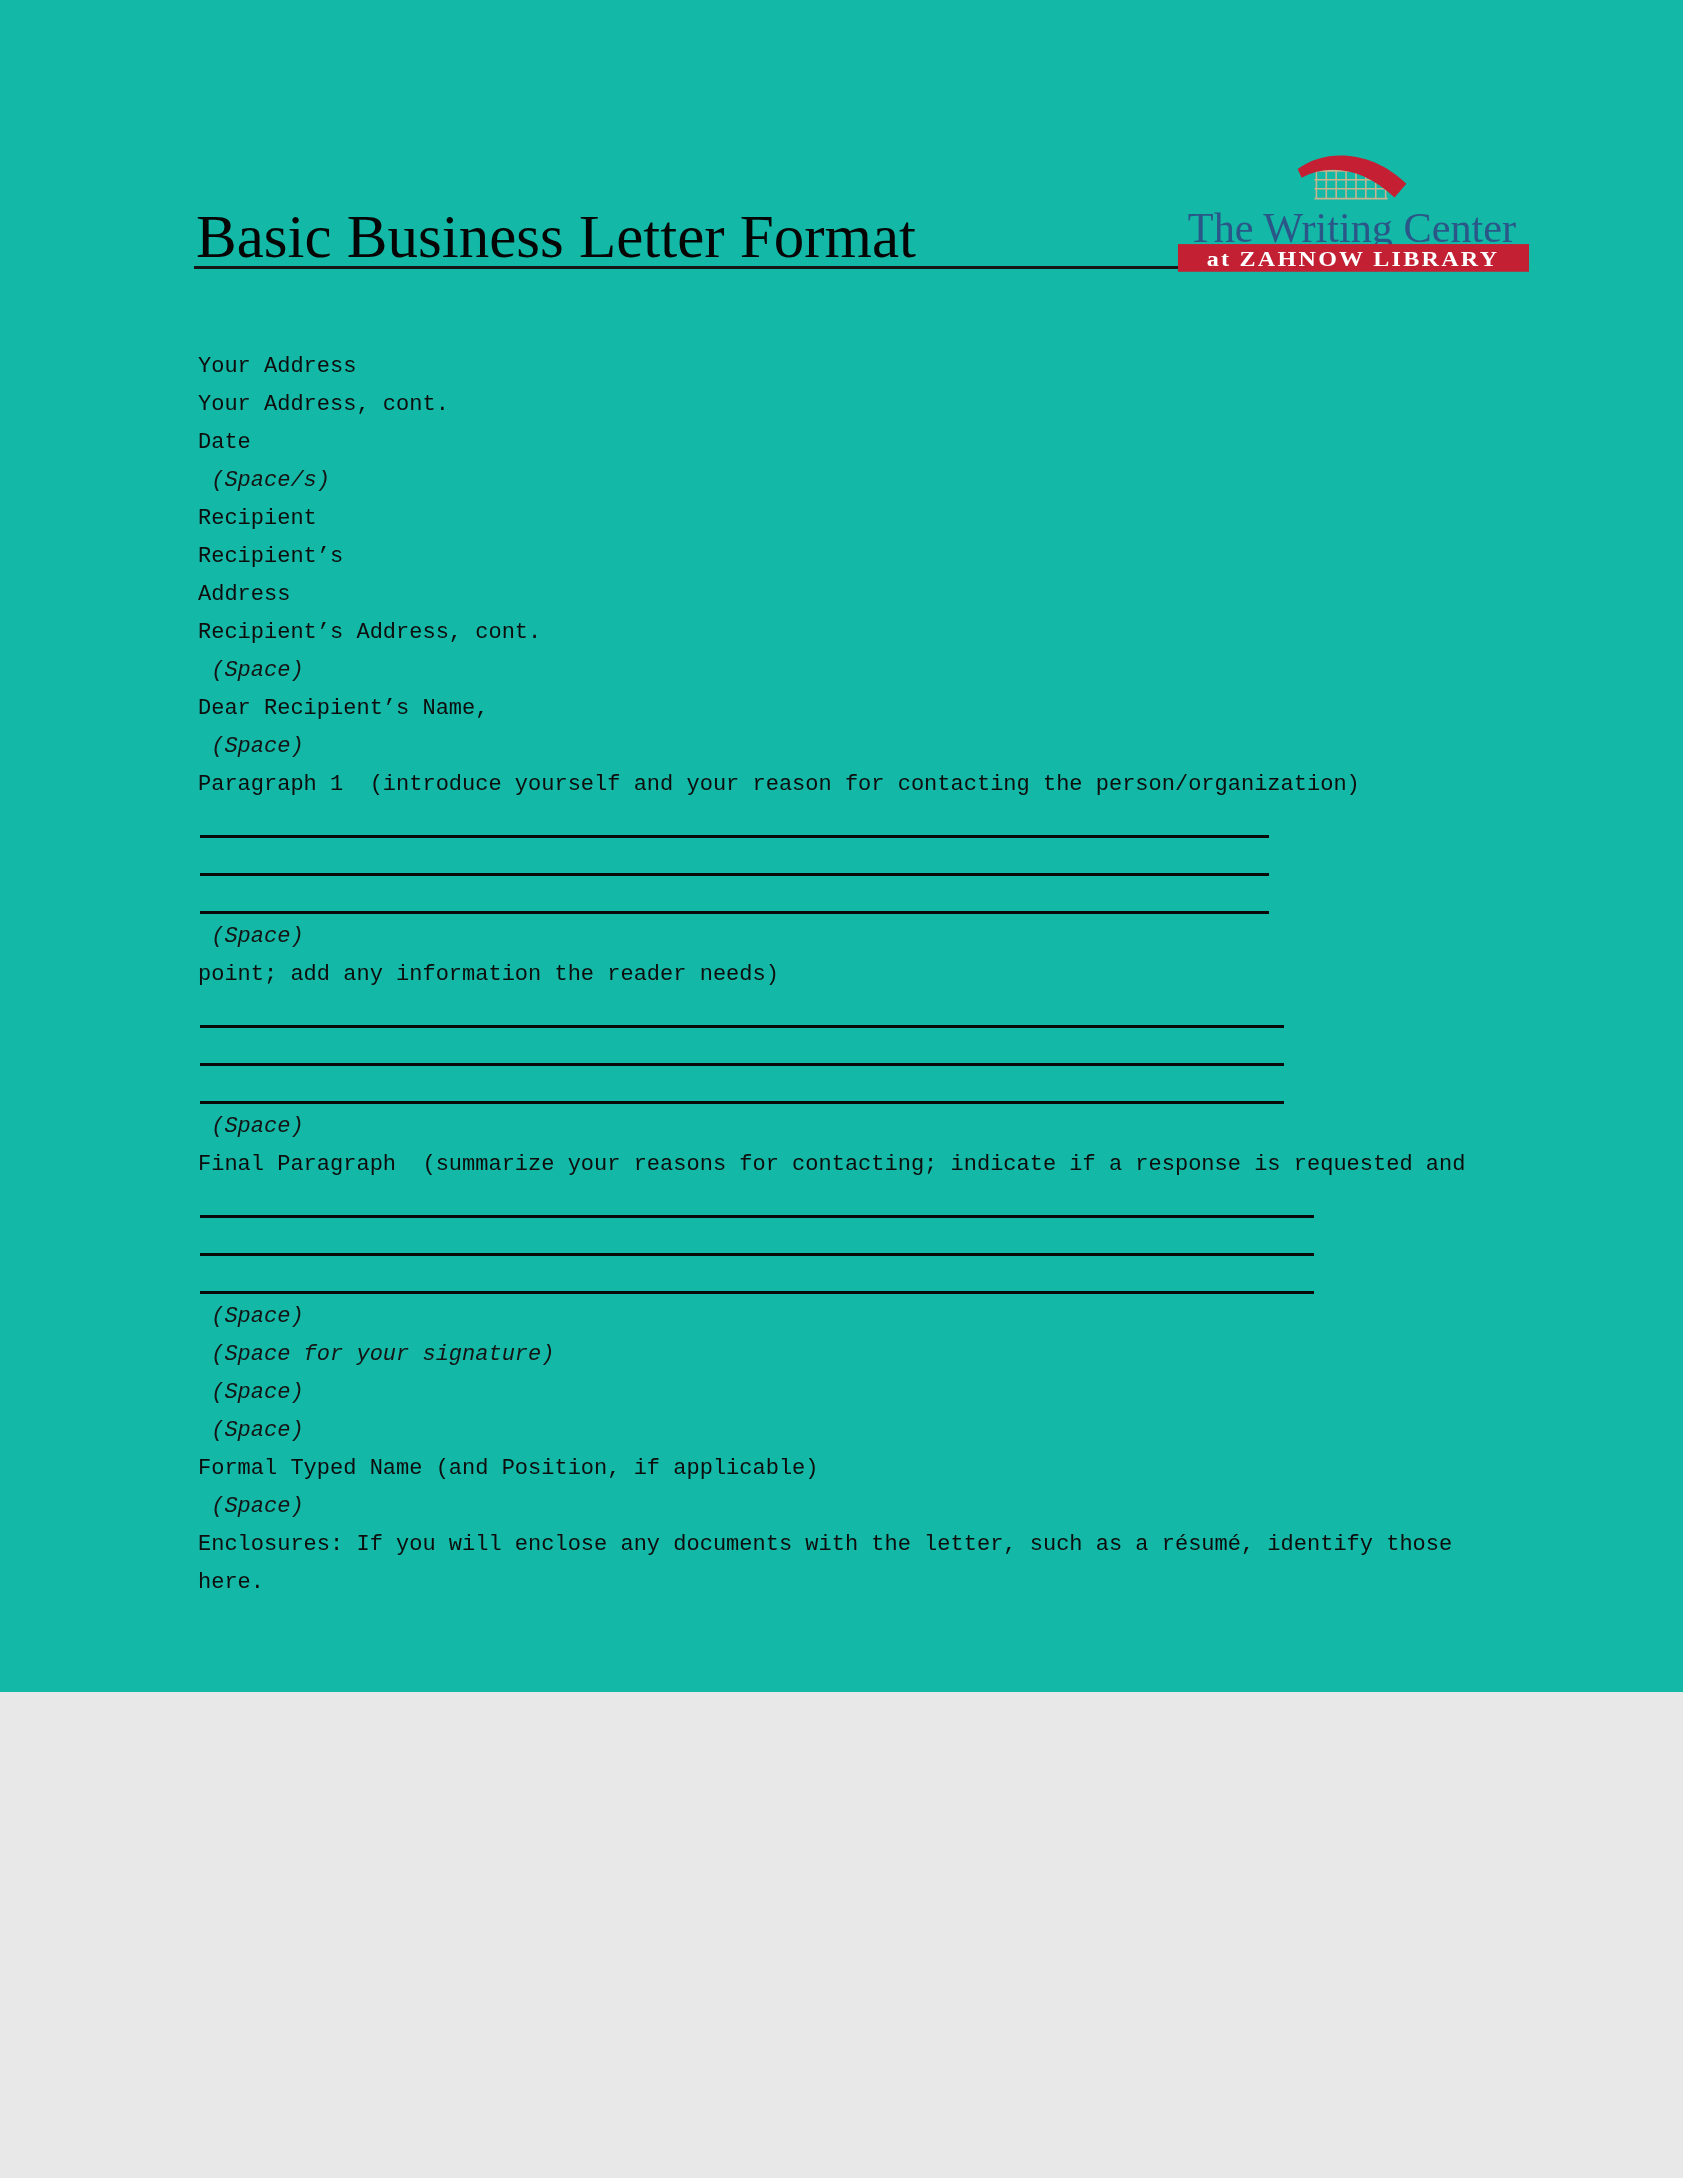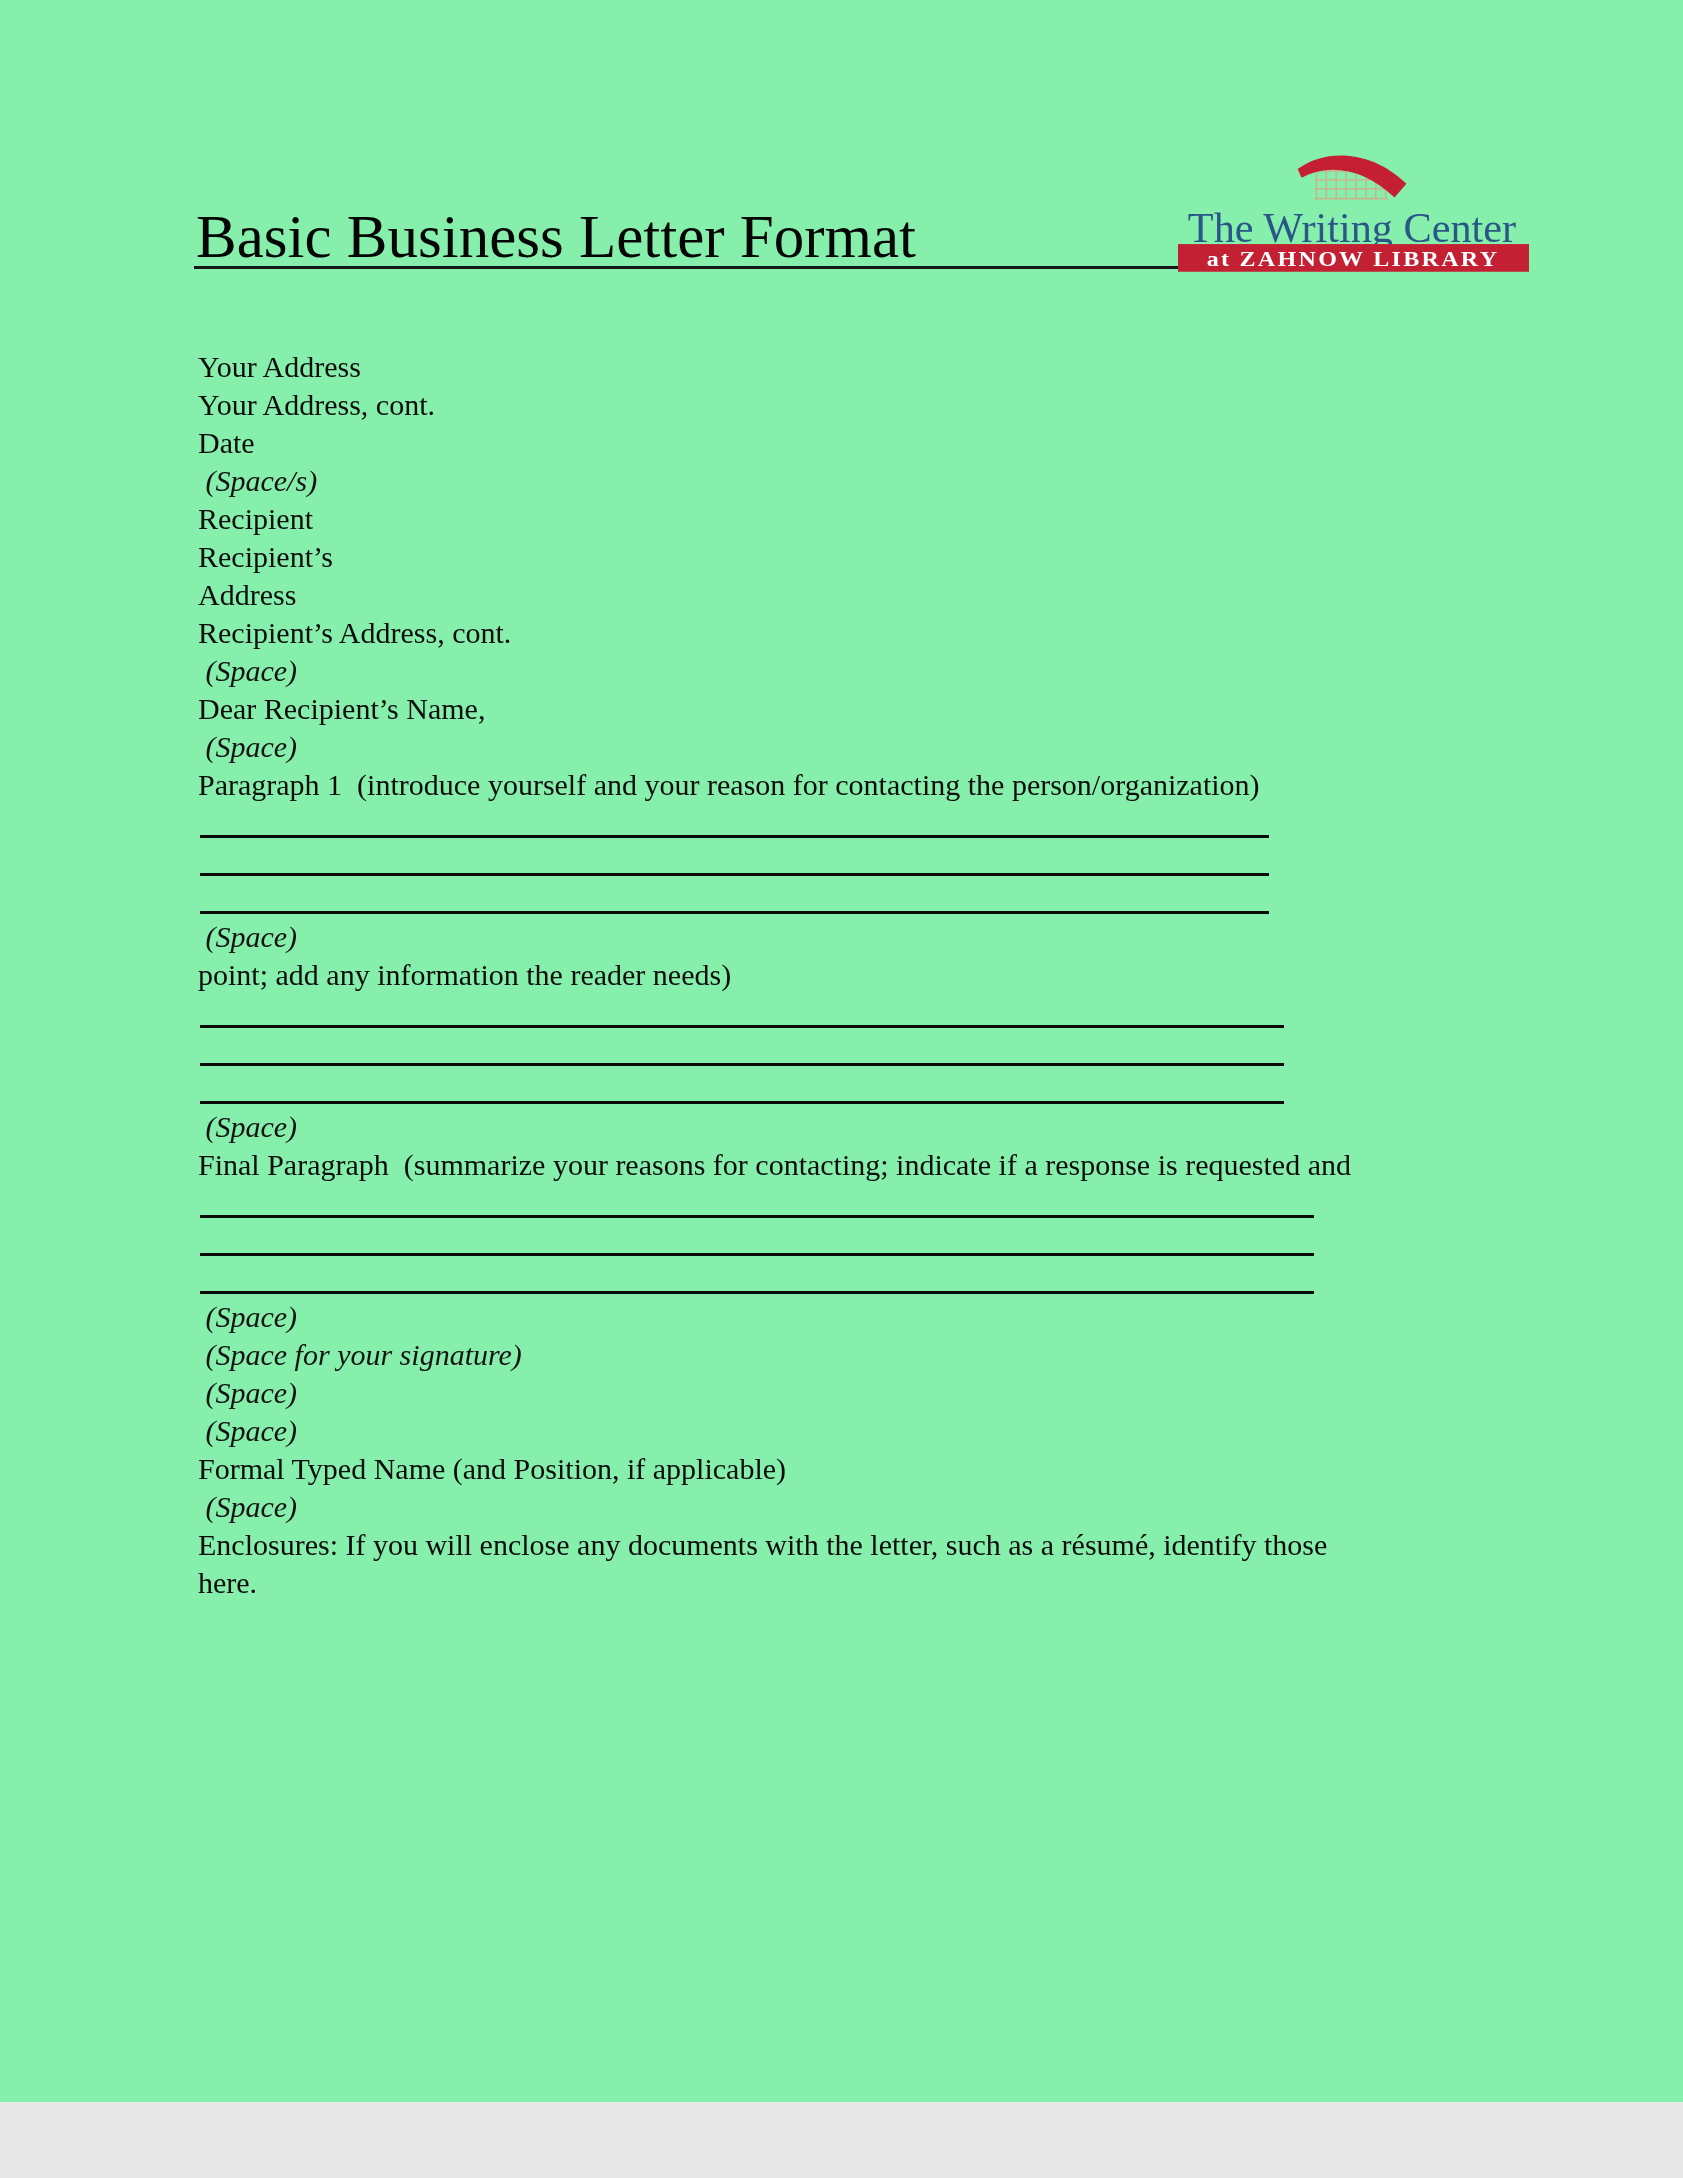--- a/index.html
+++ b/index.html
@@ -1,19 +1,19 @@
 <!DOCTYPE html>
 <html><head>
 <meta charset="utf-8">
 <style>
   html,body{margin:0;padding:0;background:#e8e8e8;}
   .page{
     position:relative;
-    width:1683px;height:2102px;
-    background:#86efac;
+    width:1683px;height:1692px;
+    background:#14b8a6;
     font-family:"Liberation Serif","DejaVu Serif",serif;
     color:#0d0d0d;
     overflow:hidden;
   }
   .doc-title{
     position:absolute;
     left:196px;top:202px;
     font-size:61px;
     line-height:69px;
     color:#050505;
@@ -27,21 +27,22 @@
   }
   .logo{
     position:absolute;
     left:1176px;top:141px;
     width:353px;height:132px;
   }
   .letter-body{
     position:absolute;
     left:198px;top:348px;
     width:1386px;
-    font-size:30px;
+    font-size:22px;
+    font-family:Liberation Mono, monospace;
   }
   .line{
     line-height:38px;
     height:38px;
     white-space:pre;
   }
   .space-line{
     font-style:italic;
     color:#141414;
   }

